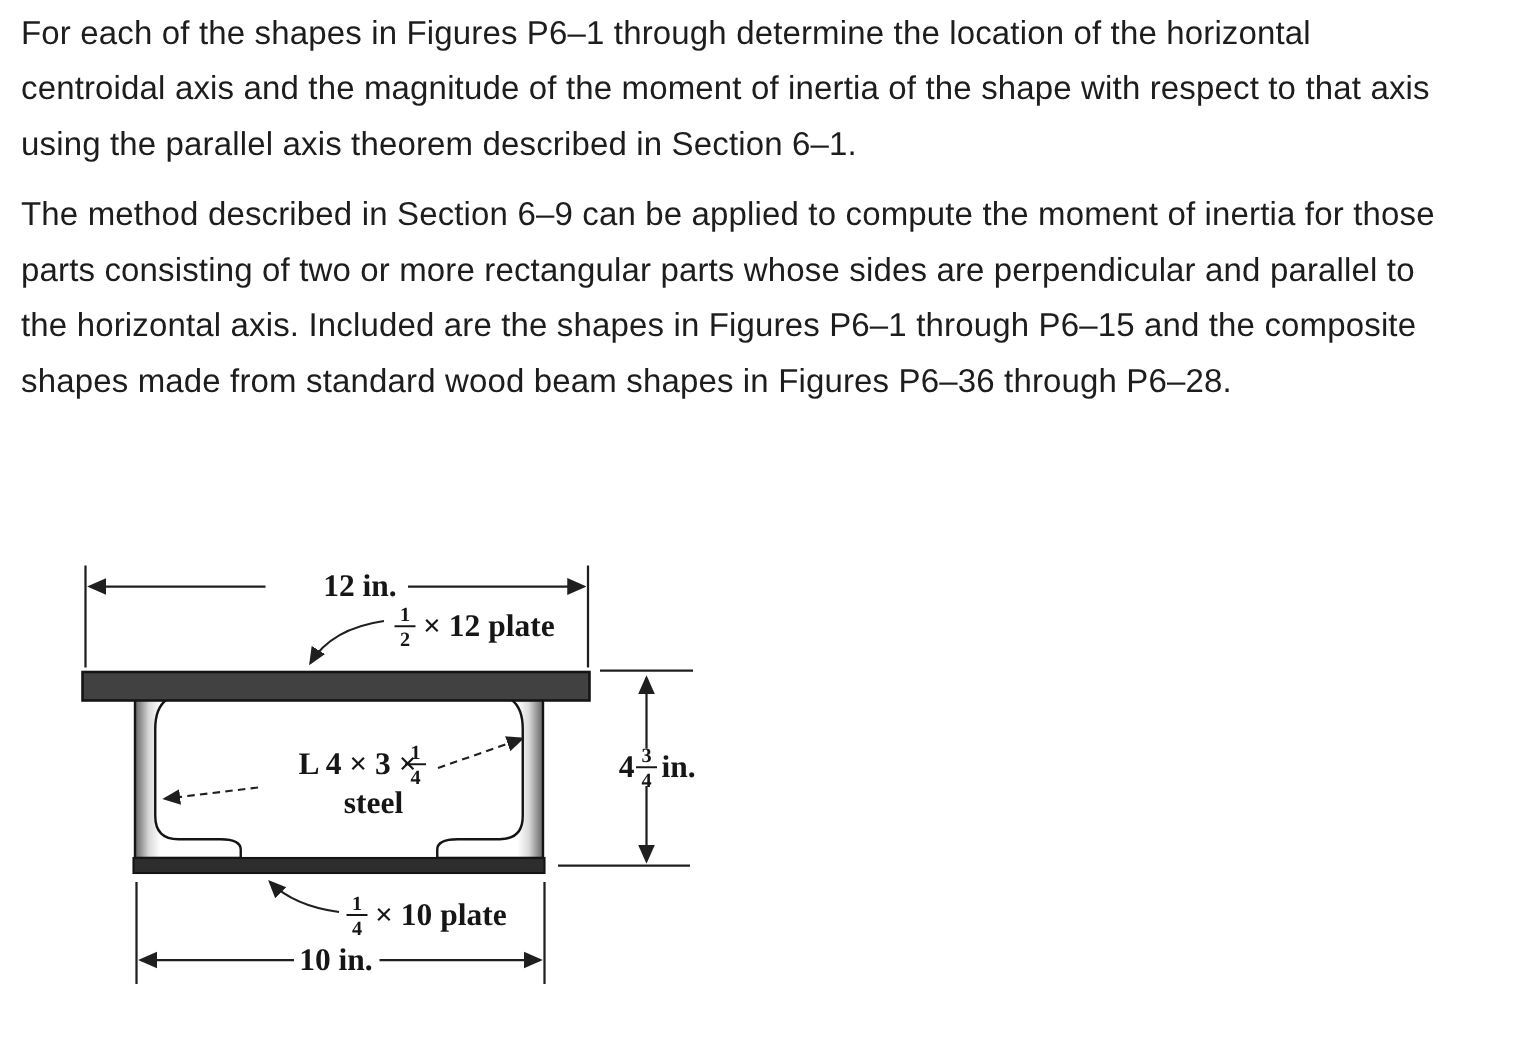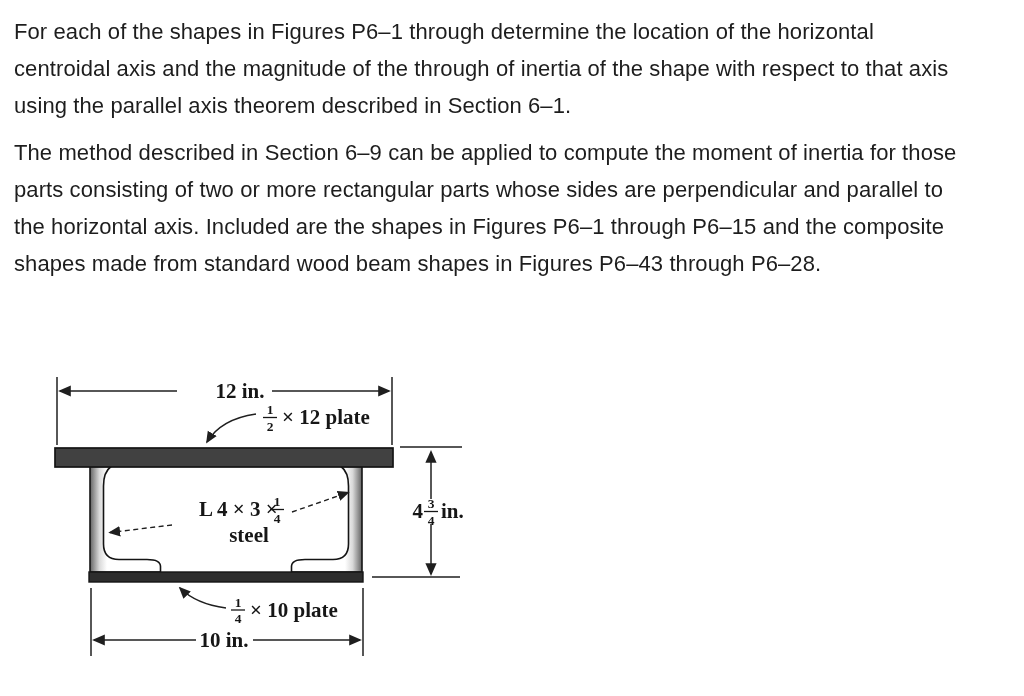--- a/index.html
+++ b/index.html
@@ -16,21 +16,21 @@
     height: 696px;
     background: #ffffff;
     font-family: "Liberation Sans", sans-serif;
   }
   .text-col {
     position: absolute;
     left: 14px;
     top: 3px;
     width: 1005px;
   }
-  .para { margin: 10px 0 10px 0; }
+  .para { margin: 0 0 10px 0; }
   .line {
     font-size: 22px;
     line-height: 37px;
     color: #1d1d1d;
     white-space: nowrap;
     letter-spacing: 0.1px;
   }
   .fig-svg {
     position: absolute;
     left: 0;
@@ -65,28 +65,28 @@
   .dashed { stroke-dasharray: 5 3.5; }
 </style>
 </head>
 <body>
 
 <div class="page">
 
   <div class="text-col">
     <div class="para">
       <div class="line">For each of the shapes in Figures P6–1 through determine the location of the horizontal</div>
-      <div class="line">centroidal axis and the magnitude of the through of inertia of the shape with respect to that axis</div>
+      <div class="line">centroidal axis and the magnitude of the moment of inertia of the shape with respect to that axis</div>
       <div class="line">using the parallel axis theorem described in Section 6–1.</div>
     </div>
     <div class="para">
       <div class="line">The method described in Section 6–9 can be applied to compute the moment of inertia for those</div>
       <div class="line">parts consisting of two or more rectangular parts whose sides are perpendicular and parallel to</div>
       <div class="line">the horizontal axis. Included are the shapes in Figures P6–1 through P6–15 and the composite</div>
-      <div class="line">shapes made from standard wood beam shapes in Figures P6–43 through P6–28.</div>
+      <div class="line">shapes made from standard wood beam shapes in Figures P6–36 through P6–28.</div>
     </div>
   </div>
 
   <svg class="fig-svg" viewBox="0 0 1024 696">
     <defs>
       <marker id="ah" viewBox="0 0 10 10" refX="8.5" refY="5" markerWidth="8.5" markerHeight="8.5" orient="auto-start-reverse">
         <path d="M0 0.6 L10 5 L0 9.4 z" fill="#1f1f1f"></path>
       </marker>
       <linearGradient id="gradL" gradientUnits="userSpaceOnUse" x1="90" y1="500" x2="107" y2="500">
         <stop offset="0" stop-color="#636363"></stop>

